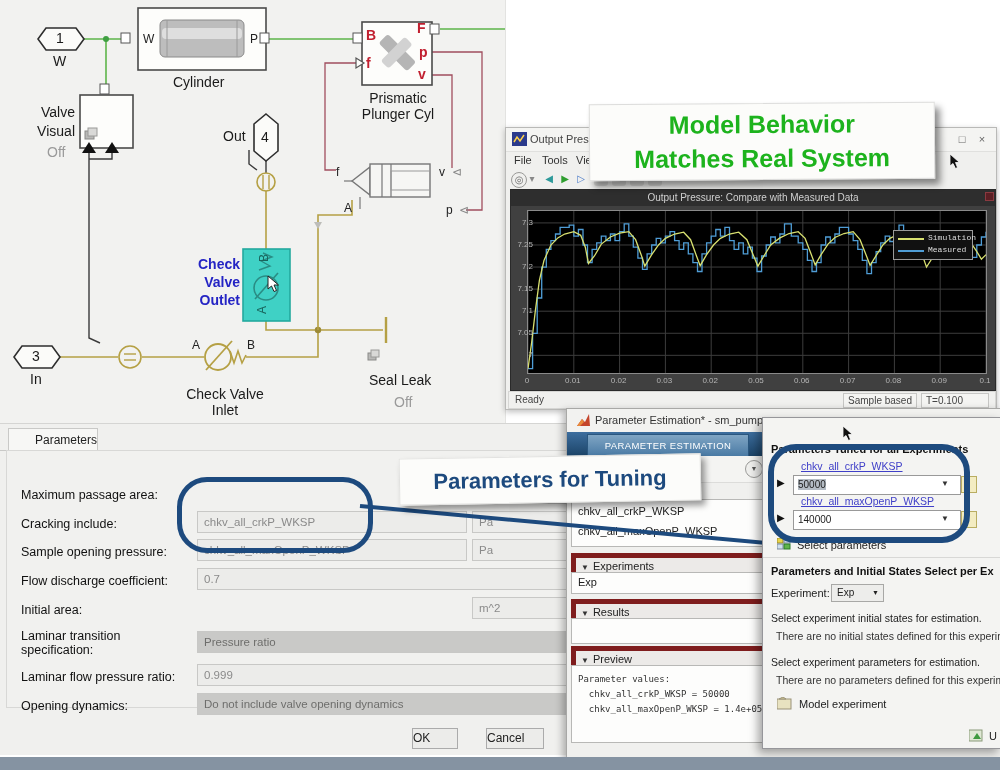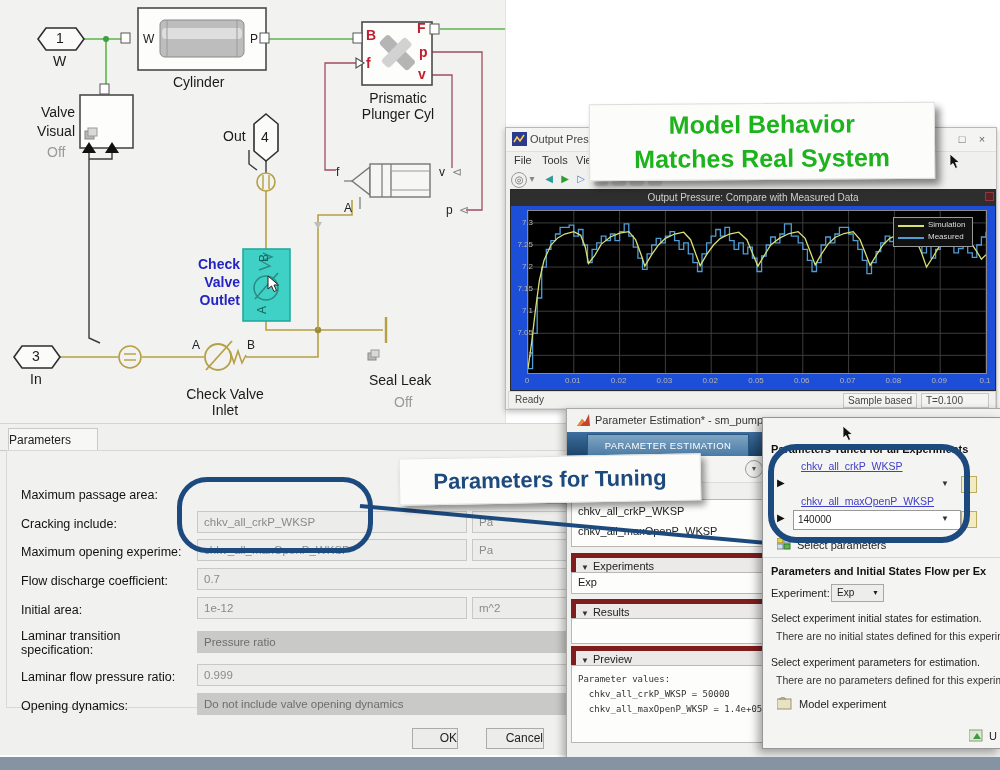--- a/index.html
+++ b/index.html
@@ -15,49 +15,49 @@
   .redport{color:#c11f2f;font-weight:bold;font-size:14px;}
   
   #scope{left:505px;top:127px;width:490px;height:281px;background:#f0f0ee;border:1px solid #b9b9b7;z-index:10;box-shadow:0 2px 6px rgba(0,0,0,.25);}
   #scope-titlebar{left:0;top:0;width:100%;height:23px;background:#f4f4f2;border-bottom:1px solid #e0e0de;}
   #scope-title{left:24px;top:5px;font-size:11px;color:#444;}
   .winbtn{top:4px;width:16px;height:14px;font-size:11px;color:#666;text-align:center;line-height:14px;}
   #scope-menubar{left:0;top:23px;width:100%;height:19px;}
   .menuitem{top:3px;font-size:11px;color:#333;}
   #scope-toolbar{left:0;top:42px;width:100%;height:19px;}
   .tbico{top:2px;width:14px;height:14px;border-radius:3px;font-size:10px;text-align:center;line-height:14px;}
-  #scope-plot{left:4px;top:61px;width:484px;height:200px;background:#1d4ed8;border:1px solid #2a2a2a;}
+  #scope-plot{left:4px;top:61px;width:484px;height:200px;background:#404040;border:1px solid #2a2a2a;}
   #plot-titlebar{left:0;top:0;width:484px;height:16px;background:#2e2e2e;}
   #plot-title{width:100%;text-align:center;top:2px;font-size:10px;color:#cfcfcf;}
   #axes{left:16px;top:20px;width:458px;height:162px;background:#000;border:1px solid #8a8a8a;}
   .ytick{position:absolute;right:462px;font-size:8px;color:#b5b5b5;width:30px;text-align:right;}
   .xtick{position:absolute;top:186px;font-size:8px;color:#b5b5b5;width:30px;text-align:center;margin-left:-15px;}
-  #legend{left:382px;top:27px;width:78px;height:28px;background:#111;border:1px solid #9a9a9a;z-index:3;}
+  #legend{left:382px;top:40px;width:78px;height:28px;background:#111;border:1px solid #9a9a9a;z-index:3;font-family:Liberation Mono, monospace;}
   .leg-row{position:absolute;left:4px;height:12px;}
   .leg-line{position:absolute;left:0;top:5px;width:26px;height:2px;}
   .leg-text{position:absolute;left:30px;top:0;font-size:8px;color:#ddd;}
   #scope-status{left:2px;top:263px;width:486px;height:16px;background:#f0f0ee;border:1px solid #d6d6d4;}
   .statuscell{font-size:10px;color:#444;}
   .statusbox{border:1px solid #c6c6c4;background:#f4f4f2;font-size:10px;color:#444;padding:0 4px;height:13px;line-height:13px;}
   #plot-corner-icon{left:474px;top:2px;width:7px;height:7px;background:#5b1f24;border:1px solid #8a3a40;}
   
   #banner{left:589px;top:103px;width:344px;height:75px;background:#fcfcfa;border:1px solid #dddddc;
           box-shadow:5px 6px 7px rgba(0,0,0,.45);z-index:26;text-align:center;transform:rotate(-0.4deg);}
   .banner-line{font-size:25px;font-weight:bold;color:#1db31d;line-height:34px;display:block;}
   #banner-inner{margin-top:3px;}
   
   #pdialog{left:0;top:423px;width:700px;height:331px;background:#f0f0ee;border-top:1px solid #d5d5d3;z-index:5;}
-  #ptab{left:8px;top:4px;width:88px;height:22px;background:#f7f7f5;border:1px solid #c9c9c7;border-bottom:none;font-size:12px;color:#222;text-align:left;line-height:22px;}
+  #ptab{left:8px;top:4px;width:88px;height:22px;background:#f7f7f5;border:1px solid #c9c9c7;border-bottom:none;font-size:12px;color:#222;text-align:right;line-height:22px;}
   #ptabline{left:0;top:26px;width:700px;height:1px;background:#c9c9c7;}
   #pgroup{left:6px;top:26px;width:688px;height:256px;border:1px solid #d8d8d6;background:#f1f1ef;}
   .p-label{position:absolute;left:14px;font-size:12.5px;color:#111;white-space:pre-line;line-height:14px;}
   .p-field{position:absolute;left:190px;height:20px;background:#ececea;border:1px solid #c8c8c6;font-size:11.5px;color:#8a8a8a;line-height:20px;padding-left:6px;overflow:hidden;white-space:nowrap;}
   .p-drop{background:#c9c9c7;color:#6e6e6c;}
   .p-unit{position:absolute;left:465px;width:226px;height:20px;background:#ececea;border:1px solid #c8c8c6;font-size:11.5px;color:#8a8a8a;line-height:20px;padding-left:6px;}
-  .btn{position:absolute;height:19px;background:#ececea;border:1px solid #ababab;font-size:12px;color:#222;text-align:right;line-height:19px;}
+  .btn{position:absolute;height:19px;background:#ececea;border:1px solid #ababab;font-size:12px;color:#222;text-align:left;line-height:19px;}
   
   #callout{left:399px;top:456px;width:300px;height:45px;background:#fcfcfa;border:1px solid #e2e2e0;
            box-shadow:4px 5px 6px rgba(0,0,0,.4);z-index:24;transform:rotate(-1deg);text-align:center;}
   #callout span{font-size:22px;font-weight:bold;color:#1d4a7e;line-height:45px;}
   #ellipse-params{left:177px;top:477px;width:186px;height:66px;border:5px solid #1d4a7e;border-radius:30px;z-index:22;}
   #ellipse-edit{left:768px;top:444px;width:190px;height:87px;border:6px solid #1d4a7e;border-radius:28px;z-index:22;}
   #connector{left:0;top:0;width:1000px;height:770px;z-index:16;pointer-events:none;}
   
   #pewin{left:566px;top:408px;width:434px;height:349px;background:#f0f0ee;border:1px solid #a8a8a6;z-index:15;box-shadow:-3px 3px 8px rgba(0,0,0,.3);}
   #pe-titlebar{left:0;top:0;width:100%;height:23px;background:#f2f2f0;border-bottom:1px solid #ddddda;}
@@ -335,27 +335,26 @@
 
   <div class="abs" id="pdialog">
     <div class="abs" id="ptab">Parameters</div>
     <div class="abs" id="ptabline"></div>
     <div class="abs" id="pgroup">
       <span class="p-label" style="top:37px">Maximum passage area:</span>
       <div class="p-unit" style="top:31px"></div>
       <span class="p-label" style="top:66px">Cracking include:</span>
       <div class="p-field" style="top:60px;width:262px">chkv_all_crkP_WKSP</div>
       <div class="p-unit" style="top:60px">Pa</div>
-      <span class="p-label" style="top:94px">Maximum opening experime:</span>
+      <span class="p-label" style="top:94px">Sample opening pressure:</span>
       <div class="p-field" style="top:88px;width:262px">chkv_all_maxOpenP_WKSP</div>
       <div class="p-unit" style="top:88px">Pa</div>
       <span class="p-label" style="top:123px">Flow discharge coefficient:</span>
       <div class="p-field" style="top:117px;width:494px">0.7</div>
       <span class="p-label" style="top:152px">Initial area:</span>
-      <div class="p-field" style="top:146px;width:262px">1e-12</div>
       <div class="p-unit" style="top:146px">m^2</div>
       <span class="p-label" style="top:178px">Laminar transition
 specification:</span>
       <div class="p-field p-drop" style="top:180px;width:494px">Pressure ratio</div>
       <span class="p-label" style="top:219px">Laminar flow pressure ratio:</span>
       <div class="p-field" style="top:213px;width:494px">0.999</div>
       <span class="p-label" style="top:248px">Opening dynamics:</span>
       <div class="p-field p-drop" style="top:242px;width:494px">Do not include valve opening dynamics</div>
     </div>
     <div class="btn" style="left:412px;top:304px;width:44px">OK</div>
@@ -401,36 +400,37 @@
   </div>
 
   <svg class="abs" id="connector">
     <line x1="360" y1="506" x2="800" y2="546" stroke="#1d4a7e" stroke-width="4"></line>
   </svg>
 
   <div class="abs" id="editdlg">
     <span class="abs bold11" style="left:8px;top:25px">Parameters Tuned for all Experiments</span>
     <span class="abs linkp" style="left:38px;top:42px">chkv_all_crkP_WKSP</span>
     <span class="vrow-tri" style="top:59px">▶</span>
+    <div class="vrow-field" style="top:57px"><span class="selval">50000</span></div>
     <span class="vrow-caret" style="top:61px">▼</span>
     <div class="vrow-icon" style="top:58px"></div>
     <span class="abs linkp" style="left:38px;top:77px">chkv_all_maxOpenP_WKSP</span>
     <span class="vrow-tri" style="top:94px">▶</span>
     <div class="vrow-field" style="top:92px"><span>140000</span></div>
     <span class="vrow-caret" style="top:96px">▼</span>
     <div class="vrow-icon" style="top:93px"></div>
     <svg class="abs" style="left:14px;top:120px" width="14" height="13">
       <rect x="0" y="0" width="6" height="5" fill="#e8d44a" stroke="#9a8a2a"></rect>
         <rect x="7" y="0" width="6" height="5" fill="#cfe0ef" stroke="#7a8a9a"></rect>
       <rect x="0" y="6" width="6" height="5" fill="#cfe0ef" stroke="#7a8a9a"></rect>
         <rect x="7" y="6" width="6" height="5" fill="#5fb54a" stroke="#2a7a2a"></rect>
     </svg>
     <span class="abs" style="left:34px;top:121px;font-size:11px;color:#222">Select parameters</span>
     <div class="abs" style="left:0;top:139px;width:238px;height:1px;background:#d8d8d6"></div>
-    <span class="abs bold11" style="left:8px;top:147px">Parameters and Initial States Flow per Ex</span>
+    <span class="abs bold11" style="left:8px;top:147px">Parameters and Initial States Select per Ex</span>
     <span class="abs" style="left:8px;top:169px;font-size:11px;color:#222">Experiment:</span>
     <div class="abs" style="left:68px;top:166px;width:46px;height:16px;background:#ededeb;border:1px solid #a8a8a6;font-size:10px;color:#222;line-height:16px;padding-left:5px">
       <span>Exp</span>
       <span style="float:right;margin-right:4px;font-size:7px">▼</span>
     </div>
     <span class="note" style="top:194px">Select experiment initial states for estimation.</span>
     <span class="note2" style="top:212px">There are no initial states defined for this experime</span>
     <span class="note" style="top:238px">Select experiment parameters for estimation.</span>
     <span class="note2" style="top:256px">There are no parameters defined for this experimen</span>
     <svg class="abs" style="left:14px;top:279px" width="15" height="13">

